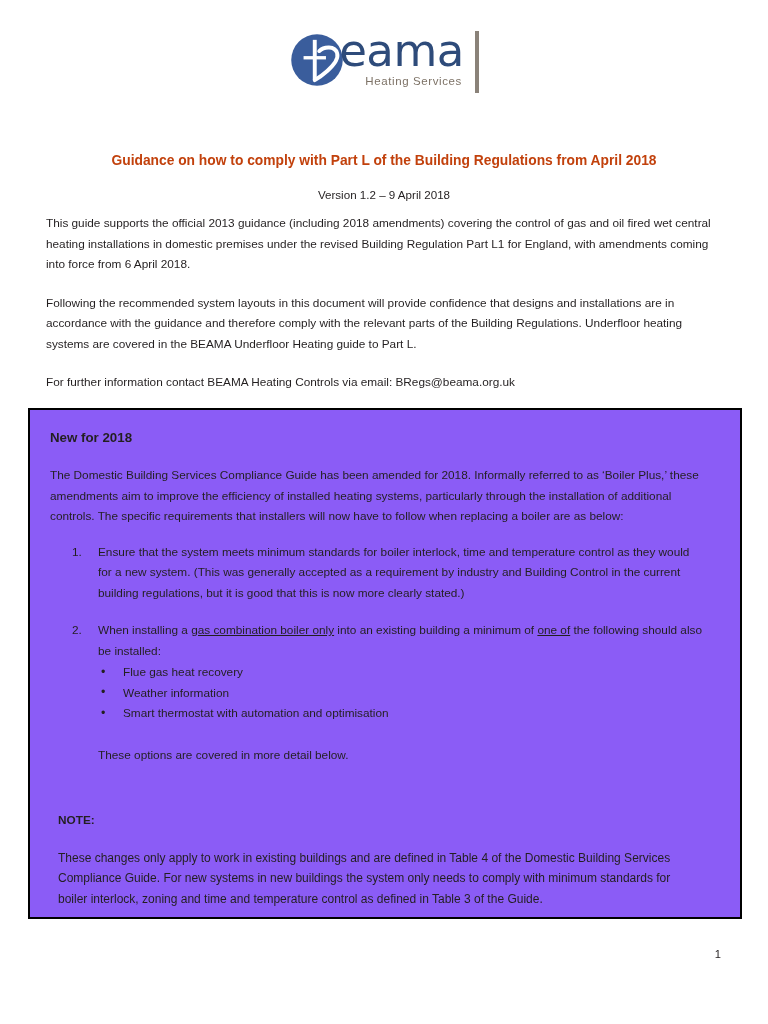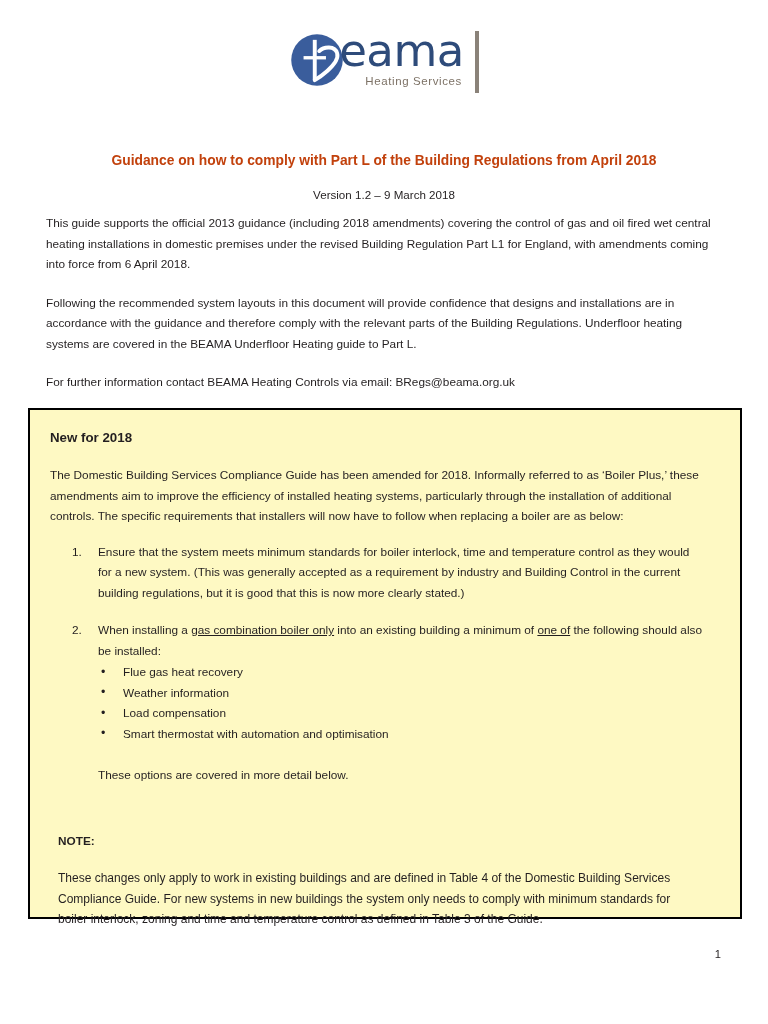--- a/index.html
+++ b/index.html
@@ -120,21 +120,21 @@
   p.para:last-child { margin-bottom: 0; }
 
   
   .box {
     position: absolute;
     left: 28px;
     top: 408px;
     width: 714px;
     height: 511px;
     border: 2.5px solid #000000;
-    background: #fef9c3;
+    background: #8b5cf6;
     padding: 14px 36px 0 20px;
   }
   .box-title {
     font-size: 13.3px;
     font-weight: bold;
     color: #231f20;
     margin: 5px 0 18px 0;
     line-height: 18px;
   }
   .box p.para {
@@ -236,21 +236,21 @@
       </div>
       <div class="logo-wordwrap">
         <div class="logo-word">eama</div>
         <div class="logo-sub">Heating Services</div>
       </div>
       <div class="logo-bar"></div>
     </div>
   </div>
 
   <div class="doc-title">Guidance on how to comply with Part L of the Building Regulations from April 2018</div>
-  <div class="doc-version">Version 1.2 – 9 March 2018</div>
+  <div class="doc-version">Version 1.2 – 9 April 2018</div>
 
   <div class="content">
     <p class="para">This guide supports the official 2013 guidance (including 2018 amendments) covering the control of gas and oil fired wet central heating installations in domestic premises under the revised Building Regulation Part L1 for England, with amendments coming into force from 6 April 2018.</p>
     <p class="para">Following the recommended system layouts in this document will provide confidence that designs and installations are in accordance with the guidance and therefore comply with the relevant parts of the Building Regulations. Underfloor heating systems are covered in the BEAMA Underfloor Heating guide to Part L.</p>
     <p class="para">For further information contact BEAMA Heating Controls via email: BRegs@beama.org.uk</p>
   </div>
 
   <div class="box">
     <div class="box-title">New for 2018</div>
     <p class="para">The Domestic Building Services Compliance Guide has been amended for 2018. Informally referred to as ‘Boiler Plus,’ these amendments aim to improve the efficiency of installed heating systems, particularly through the installation of additional controls. The specific requirements that installers will now have to follow when replacing a boiler are as below:</p>
@@ -260,21 +260,20 @@
         <span class="num">1.</span>
         <span>Ensure that the system meets minimum standards for boiler interlock, time and temperature control as they would for a new system. (This was generally accepted as a requirement by industry and Building Control in the current building regulations, but it is good that this is now more clearly stated.)</span>
       </li>
       <li>
         <span class="num">2.</span>
         <span><span>When installing a </span><u class="ul">gas combination boiler only</u><span> into an existing building a minimum of </span><u class="ul">one of</u><span> the following should also be installed:</span></span>
 
         <ul class="bullets">
           <li>Flue gas heat recovery</li>
           <li>Weather information</li>
-          <li>Load compensation</li>
           <li>Smart thermostat with automation and optimisation</li>
         </ul>
 
         <div class="sub-note">These options are covered in more detail below.</div>
       </li>
     </ol>
 
     <div class="note-block">
       <div class="note-label">NOTE:</div>
       <p class="note-body">These changes only apply to work in existing buildings and are defined in Table 4 of the Domestic Building Services Compliance Guide. For new systems in new buildings the system only needs to comply with minimum standards for boiler interlock, zoning and time and temperature control as defined in Table 3 of the Guide.</p>

